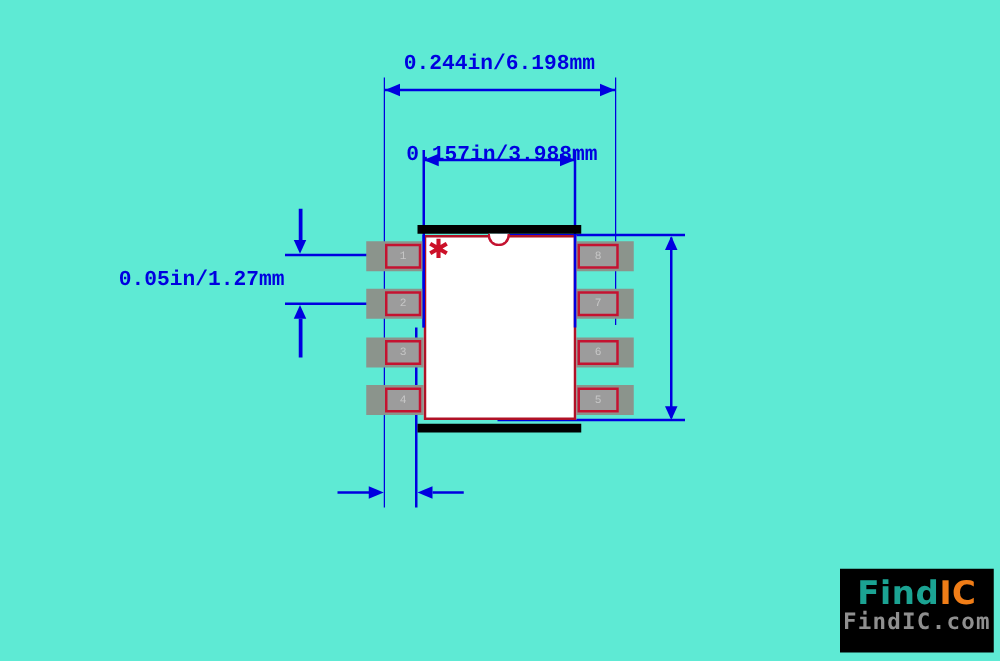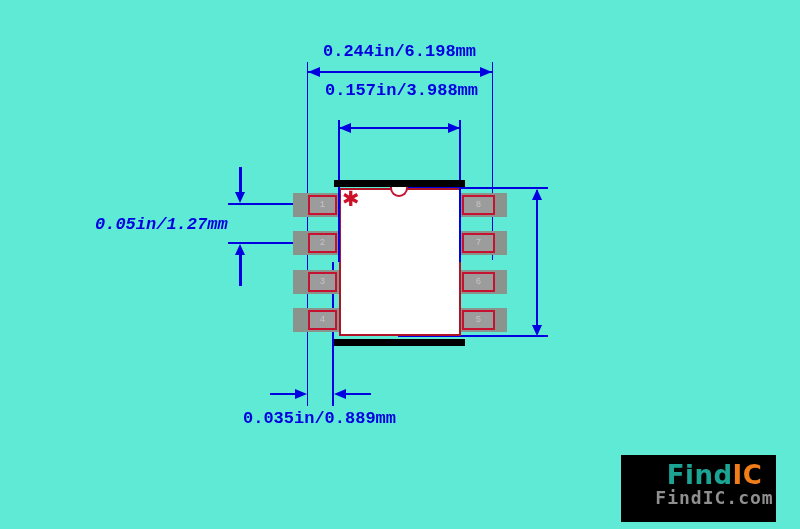--- a/index.html
+++ b/index.html
@@ -29,37 +29,36 @@
   .pin-l{left:293px;} .pin-r{left:461px;}
   .row0{top:193px;} .row1{top:231px;} .row2{top:270px;} .row3{top:308px;}
   .pad{position:absolute;top:2px;height:20px;box-sizing:border-box;border:2px solid #c41230;background:#9c9c9c;}
   .pin-l .pad{left:15px;width:29px;}
   .pin-r .pad{left:1px;width:33px;}
   .pnum{position:absolute;top:2px;height:20px;line-height:20px;text-align:center;
         font-size:9px;color:#c6c6c6;}
   .pin-l .pnum{left:15px;width:29px;}
   .pin-r .pnum{left:1px;width:33px;}
   
-  .logo-box{position:absolute;left:621px;top:455px;width:123px;height:67px;background:#000;
-            text-align:center;padding-left:32px;}
+  .logo-box{position:absolute;left:672px;top:455px;width:123px;height:67px;background:#000;
+            text-align:center;}
   .logo-main{margin-top:6px;font-family:"DejaVu Sans",sans-serif;font-weight:bold;
              font-size:26px;line-height:28px;letter-spacing:0.5px;}
   .logo-find{color:#1ba393;} .logo-ic{color:#f07d17;}
   .logo-domain{font-family:"DejaVu Sans Mono",monospace;font-weight:bold;font-size:18px;
                line-height:18px;color:#8f8f8f;letter-spacing:1px;}
 </style>
 </head>
 <body>
 
 <div id="stage">
 
   <div class="dimtext" style="left:323px;top:43px;">0.244in/6.198mm</div>
-  <div class="dimtext" style="left:325px;top:82px;">0.157in/3.988mm</div>
-  <div class="dimtext" style="left:95px;top:216px;font-style:italic;">0.05in/1.27mm</div>
-  <div class="dimtext" style="left:243px;top:410px;">0.035in/0.889mm</div>
+  <div class="dimtext" style="left:325px;top:116px;">0.157in/3.988mm</div>
+  <div class="dimtext" style="left:95px;top:216px;">0.05in/1.27mm</div>
 
   <div class="bl" style="left:307px;top:62px;width:1px;height:344px;"></div>
   <div class="bl" style="left:492px;top:62px;width:1px;height:198px;"></div>
   <div class="bl" style="left:338px;top:120px;width:2px;height:142px;"></div>
   <div class="bl" style="left:459px;top:120px;width:2px;height:142px;"></div>
   <div class="bl" style="left:332px;top:262px;width:2px;height:144px;"></div>
 
   <div class="bl" style="left:308px;top:71px;width:184px;height:2px;"></div>
   <div class="ah ah-left" style="left:308px;top:67px;"></div>
   <div class="ah ah-right" style="left:480px;top:67px;"></div>

